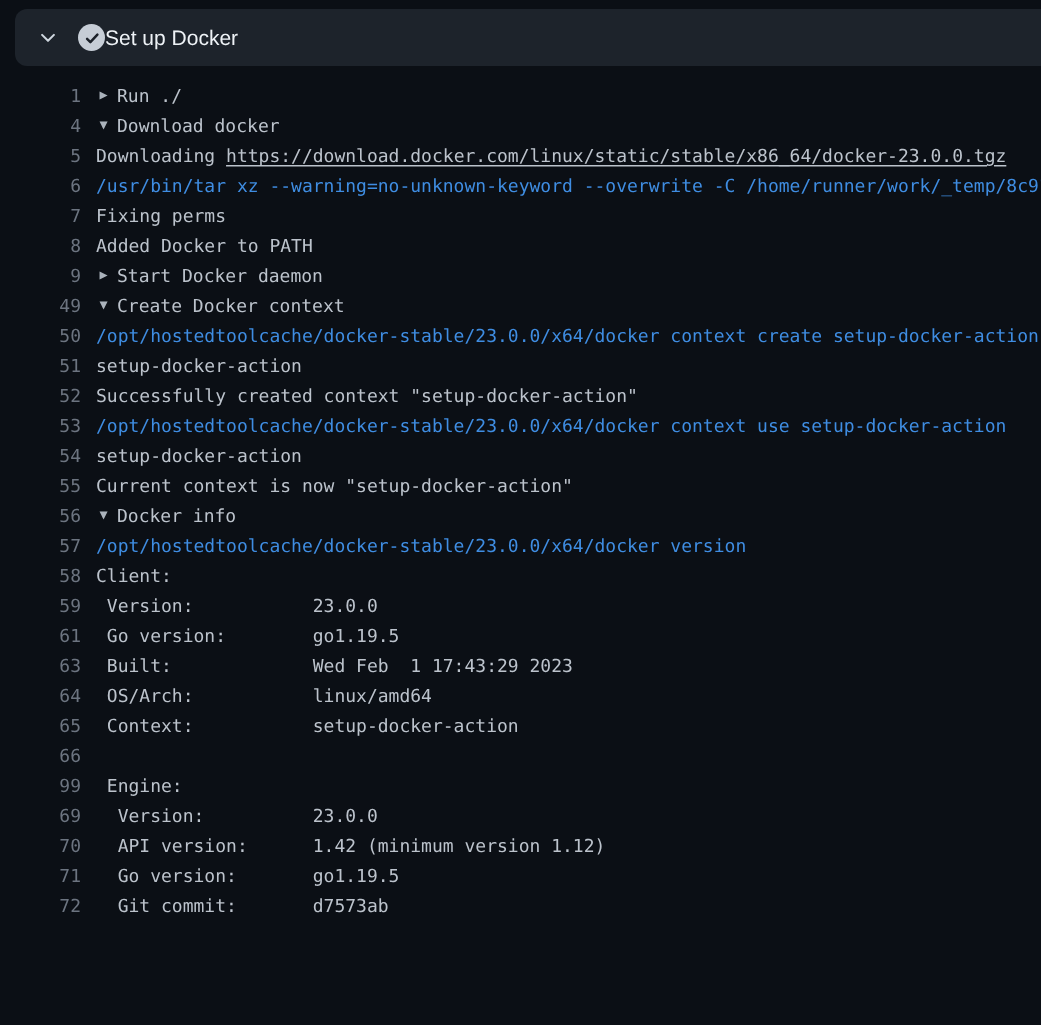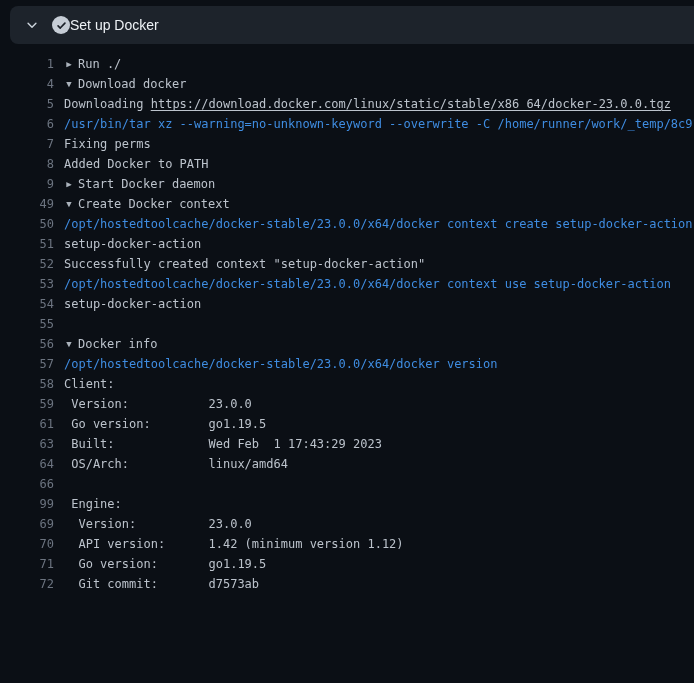--- a/index.html
+++ b/index.html
@@ -110,27 +110,28 @@
     <div class="log-line"><span class="line-number">6</span><span class="line-content cmd">/usr/bin/tar xz --warning=no-unknown-keyword --overwrite -C /home/runner/work/_temp/8c91</span></div>
     <div class="log-line"><span class="line-number">7</span><span class="line-content">Fixing perms</span></div>
     <div class="log-line"><span class="line-number">8</span><span class="line-content">Added Docker to PATH</span></div>
     <div class="log-line"><span class="line-number">9</span><span class="line-content"><span class="arrow">▶</span><span class="group-text">Start Docker daemon</span></span></div>
     <div class="log-line"><span class="line-number">49</span><span class="line-content"><span class="arrow">▼</span><span class="group-text">Create Docker context</span></span></div>
     <div class="log-line"><span class="line-number">50</span><span class="line-content cmd">/opt/hostedtoolcache/docker-stable/23.0.0/x64/docker context create setup-docker-action</span></div>
     <div class="log-line"><span class="line-number">51</span><span class="line-content">setup-docker-action</span></div>
     <div class="log-line"><span class="line-number">52</span><span class="line-content">Successfully created context "setup-docker-action"</span></div>
     <div class="log-line"><span class="line-number">53</span><span class="line-content cmd">/opt/hostedtoolcache/docker-stable/23.0.0/x64/docker context use setup-docker-action</span></div>
     <div class="log-line"><span class="line-number">54</span><span class="line-content">setup-docker-action</span></div>
-    <div class="log-line"><span class="line-number">55</span></div>
+    <div class="log-line"><span class="line-number">55</span><span class="line-content">Current context is now "setup-docker-action"</span></div>
     <div class="log-line"><span class="line-number">56</span><span class="line-content"><span class="arrow">▼</span><span class="group-text">Docker info</span></span></div>
     <div class="log-line"><span class="line-number">57</span><span class="line-content cmd">/opt/hostedtoolcache/docker-stable/23.0.0/x64/docker version</span></div>
     <div class="log-line"><span class="line-number">58</span><span class="line-content">Client:</span></div>
     <div class="log-line"><span class="line-number">59</span><span class="line-content"> Version:           23.0.0</span></div>
     <div class="log-line"><span class="line-number">61</span><span class="line-content"> Go version:        go1.19.5</span></div>
     <div class="log-line"><span class="line-number">63</span><span class="line-content"> Built:             Wed Feb  1 17:43:29 2023</span></div>
     <div class="log-line"><span class="line-number">64</span><span class="line-content"> OS/Arch:           linux/amd64</span></div>
+    <div class="log-line"><span class="line-number">65</span><span class="line-content"> Context:           setup-docker-action</span></div>
     <div class="log-line"><span class="line-number">66</span><span class="line-content"></span></div>
     <div class="log-line"><span class="line-number">99</span><span class="line-content"> Engine:</span></div>
     <div class="log-line"><span class="line-number">69</span><span class="line-content">  Version:          23.0.0</span></div>
     <div class="log-line"><span class="line-number">70</span><span class="line-content">  API version:      1.42 (minimum version 1.12)</span></div>
     <div class="log-line"><span class="line-number">71</span><span class="line-content">  Go version:       go1.19.5</span></div>
     <div class="log-line"><span class="line-number">72</span><span class="line-content">  Git commit:       d7573ab</span></div>
   </div>
 
 </body></html>

